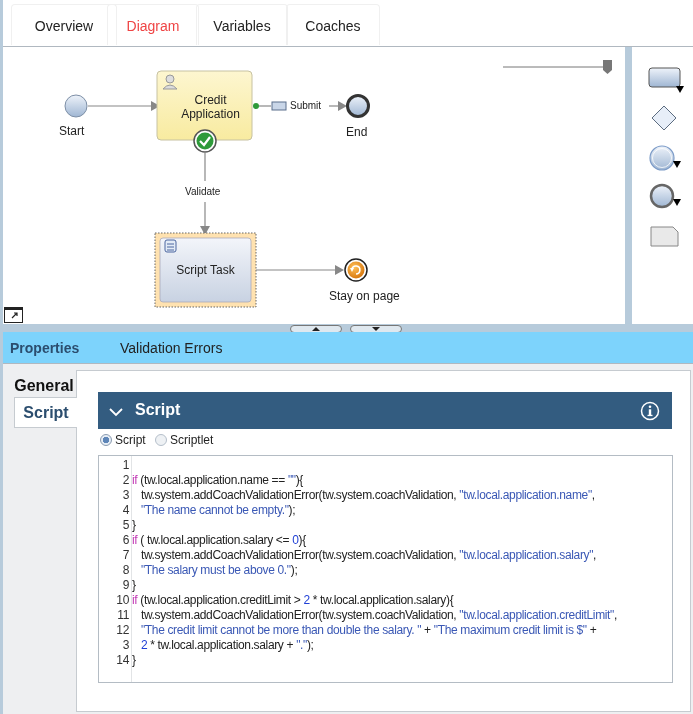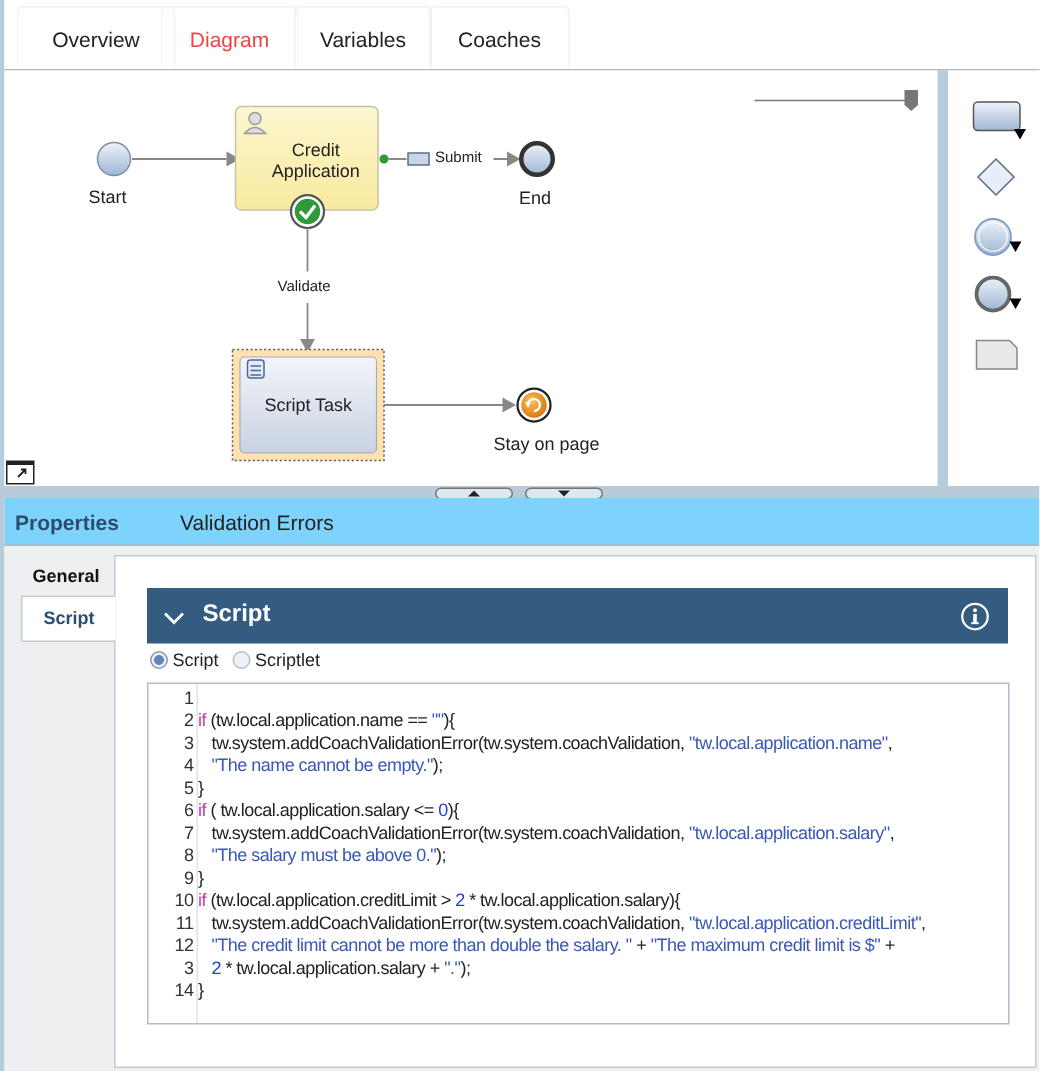--- a/index.html
+++ b/index.html
@@ -17,21 +17,21 @@
   .vsplit { position:absolute; left:625px; top:47px; width:7px; height:280px; background:#b7cbdb; }
   .palette { position:absolute; left:632px; top:47px; width:61px; height:277px; background:#fff; }
   .hsplit { position:absolute; left:0; top:324px; width:693px; height:8px; background:#b7cbdb; }
   .splitbtn { position:absolute; top:325px; width:50px; height:6px; border:1px solid #777; border-radius:4px; background:#dfe8ef; }
   .splitbtn span { position:absolute; left:21px; top:0; width:0; height:0; border-left:4px solid transparent; border-right:4px solid transparent; }
   
   .proptabs { position:absolute; left:3px; top:332px; width:690px; height:31px; background:#7dd3fc; border-bottom:1px solid #b0b8c0; }
   .proptab { position:absolute; top:8px; font-size:14px; }
   .proptab.active { font-weight:bold; color:#2b4d6e; }
   .propbody { position:absolute; left:3px; top:364px; width:690px; height:350px; background:#eeeff1; }
-  .vtab { position:absolute; font-size:12px; text-align:center; }
+  .vtab { position:absolute; font-size:16px; text-align:center; }
   .panel { position:absolute; left:76px; top:370px; width:613px; height:340px; background:#fff; border:1px solid #c6cbd0; }
   .sechdr { position:absolute; left:98px; top:392px; width:574px; height:37px; background:#335c80; color:#fff; }
   .editor { position:absolute; left:98px; top:455px; width:573px; height:226px; border:1px solid #b4bcc4; background:#fff; }
   .gutter { position:absolute; left:0; top:0; width:32px; height:226px; border-right:1px solid #e2e4e6; }
   .line { position:absolute; left:0; height:15px; line-height:15px; font-size:12px; white-space:pre; letter-spacing:-0.35px; }
   .ln { display:inline-block; width:30px; text-align:right; color:#333; padding-right:3px; }
   .kw { color:#7f0055; font-weight:bold; }
   .kw { color:#c23ab5; font-weight:normal; }
   .str { color:#3a58b5; }
   .num { color:#1f3fd6; }

